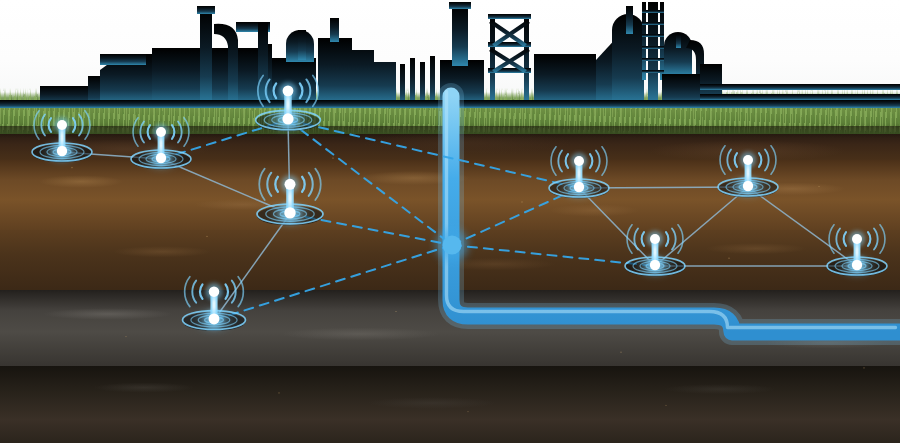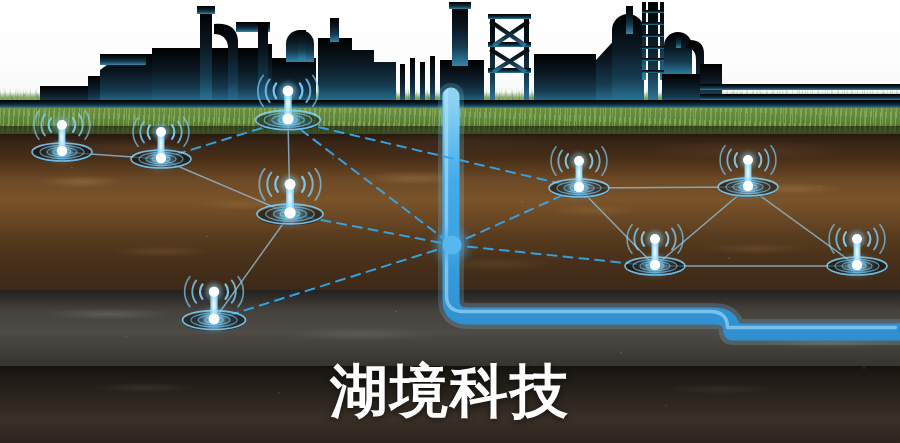--- a/index.html
+++ b/index.html
@@ -481,15 +481,14 @@
           <path d="M 23 -12.74 A 23 23 0 0 0 23 -41.26" fill="none" stroke="#7fd4ff" stroke-width="1.6" stroke-linecap="round" opacity="0.66"></path>
         </g>
       </g>
     <g id="gateway">
         <circle cx="452" cy="245" r="16" fill="#3fa9e8" opacity="0.55" filter="url(#nodeGlow)"></circle>
         <circle cx="452" cy="245" r="9.5" fill="#56b8ee"></circle>
         <title>Pipe junction gateway</title>
       </g>
   </svg>
 
-  <div id="title" style="color: rgb(255, 255, 255);">湖境科技</div>
 
 </div>
 
 </body></html>

